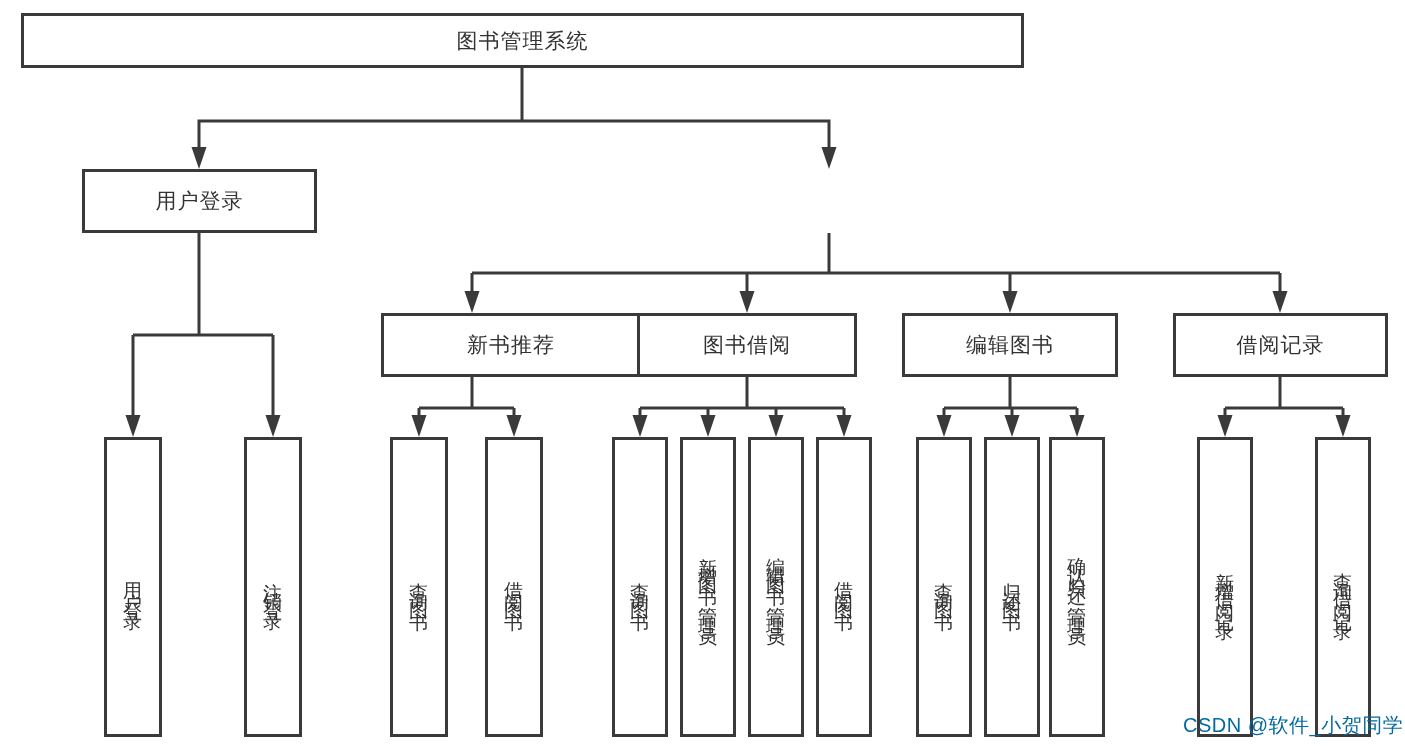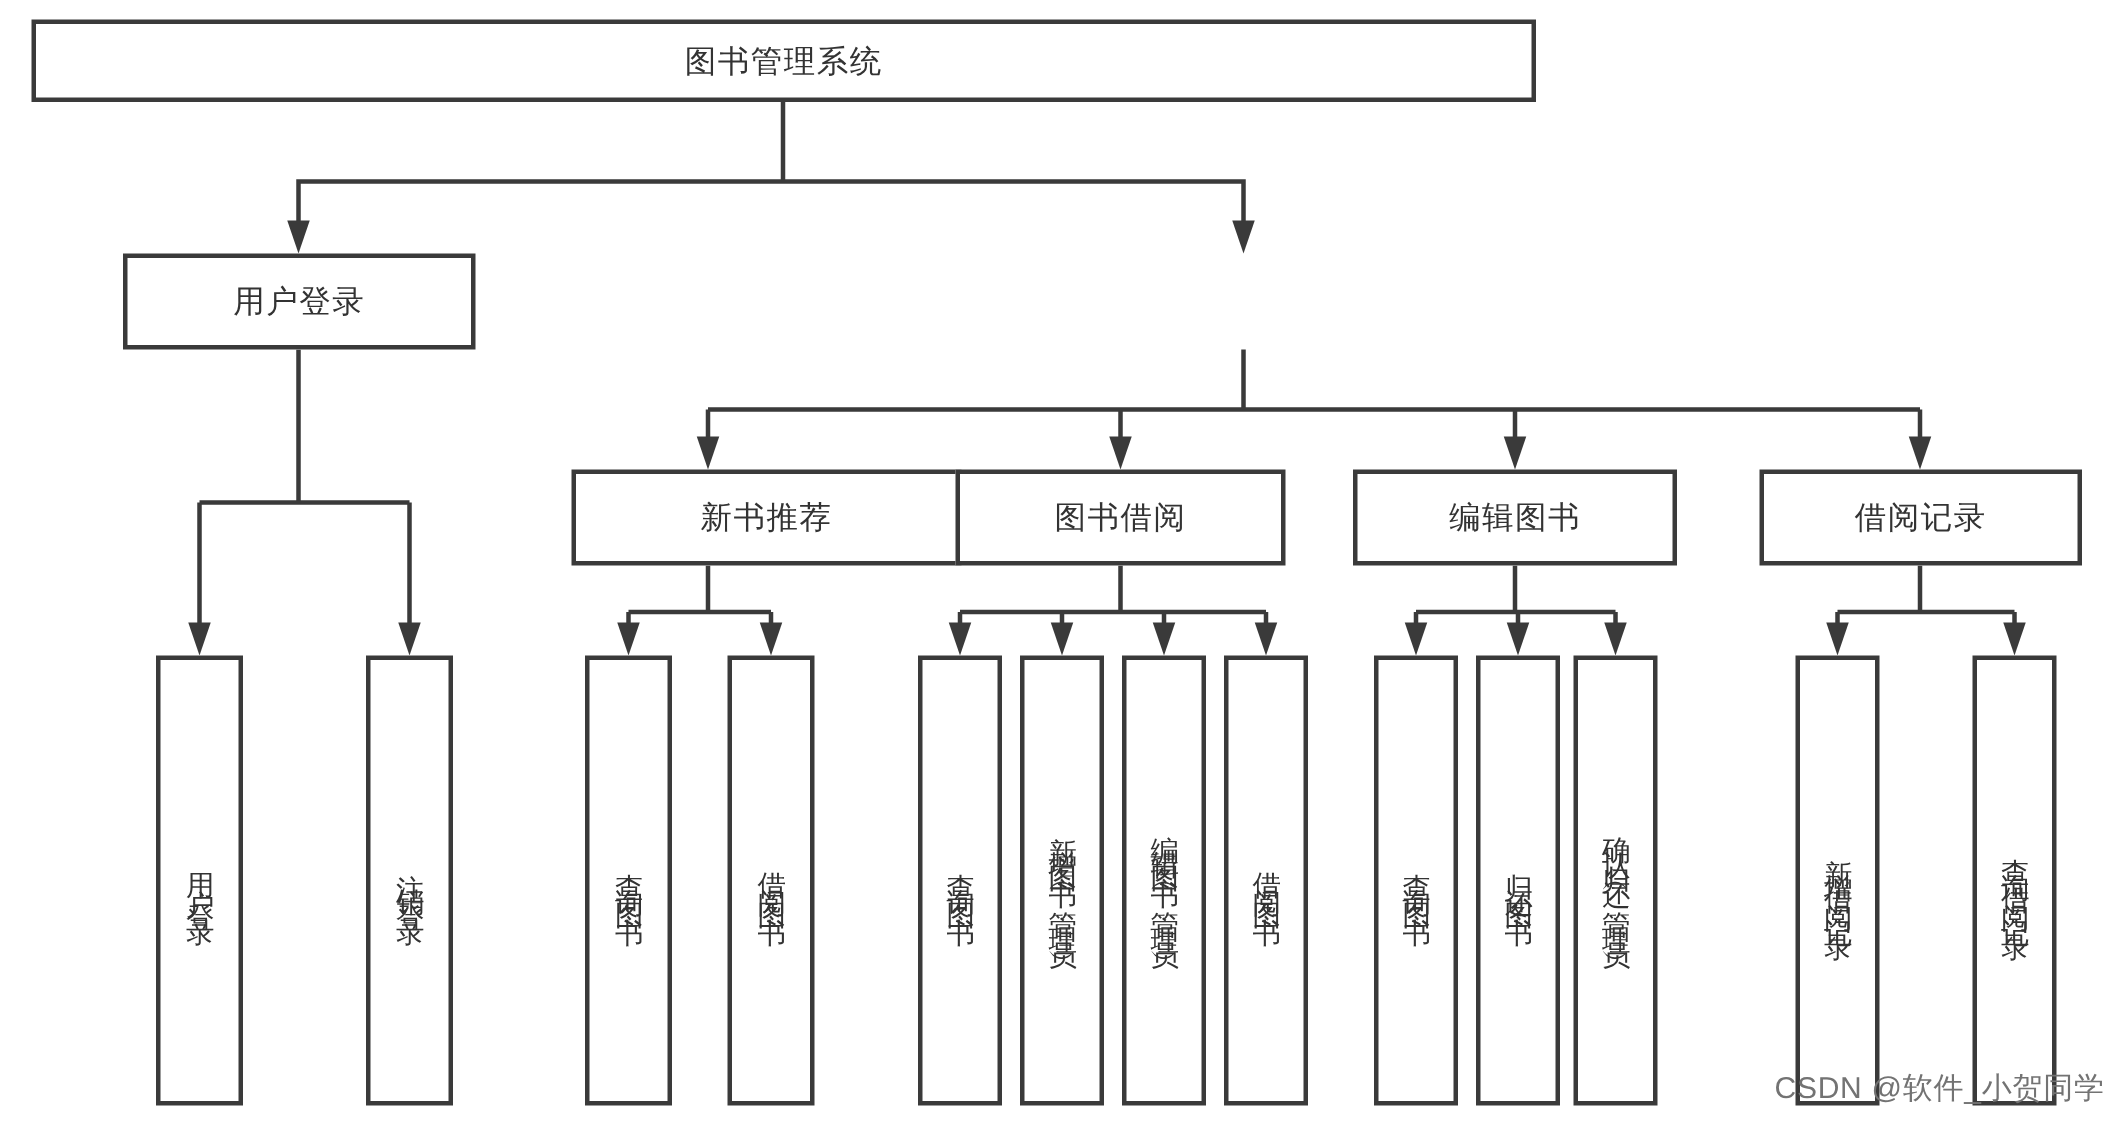--- a/index.html
+++ b/index.html
@@ -14,21 +14,21 @@
     z-index:2;
   }
   .node{font-size:21px;letter-spacing:1px;white-space:nowrap;}
   .leaf{top:437px;height:300px;}
   .vtext{
     writing-mode:vertical-rl;text-orientation:mixed;
     font-size:19px;line-height:1;letter-spacing:10px;white-space:nowrap;
   }
   #watermark{
     position:absolute;left:1183px;top:712px;z-index:3;
-    font-size:20px;color:#737373;white-space:nowrap;letter-spacing:0.5px;
+    font-size:20px;color:#0369a1;white-space:nowrap;letter-spacing:0.5px;
   }
 </style>
 </head>
 <body>
 
 <div id="stage">
 
   <svg id="wires" width="1405" height="747" viewBox="0 0 1405 747">
     <g stroke="#3a3a3a" stroke-width="3" fill="none">
       <path d="M522 68 V121 M199 121 H829 M199 119.5 V152 M829 119.5 V152"></path>

